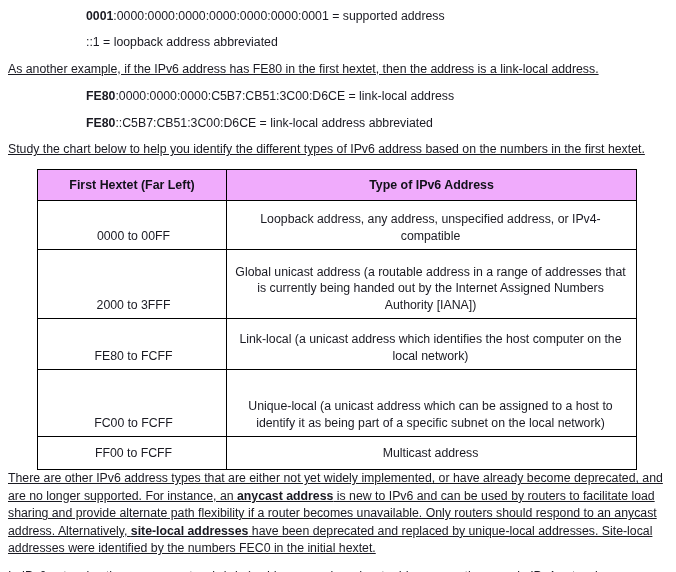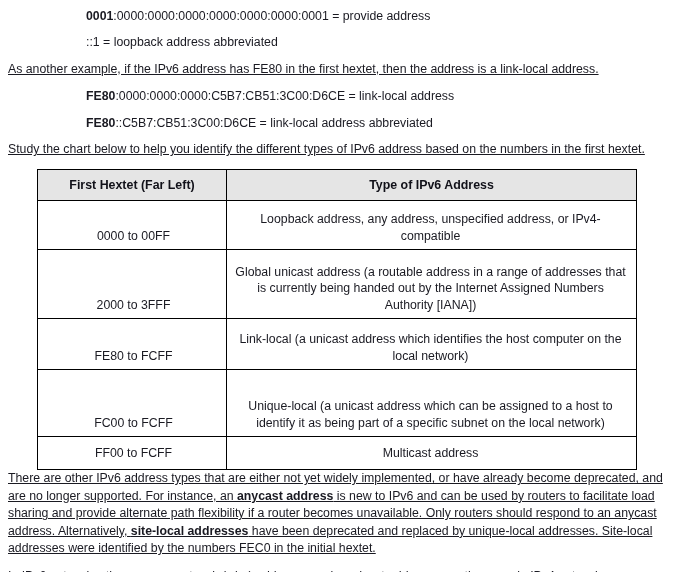--- a/index.html
+++ b/index.html
@@ -43,21 +43,21 @@
     table-layout: fixed;
   }
   table.hextet-table th,
   table.hextet-table td {
     border: 1px solid #000000;
     vertical-align: bottom;
     line-height: 1.35;
     text-align: center;
   }
   table.hextet-table th {
-    background: #e5e5e5;
+    background: #f0abfc;
     font-weight: bold;
     font-size: 12.4px;
     text-align: center;
     vertical-align: middle;
     padding: 7px 6px 7px 6px;
     color: #111119;
   }
   th.col-hextet { width: 176px; }
   th.col-type { width: 397px; }
 
@@ -77,21 +77,21 @@
   tr.r5 td.cell-type { vertical-align: middle; }
   tr.r5 td.cell-hextet { vertical-align: middle; }
 
   .after-table { margin-top: 9px; }
 </style>
 </head>
 <body>
 
 <div class="page">
 
-  <p class="indented tight"><span class="b">0001</span><span>:0000:0000:0000:0000:0000:0000:0001 = provide address</span></p>
+  <p class="indented tight"><span class="b">0001</span><span>:0000:0000:0000:0000:0000:0000:0001 = supported address</span></p>
 
   <p class="indented tight"><span class="b"></span><span>::1 = loopback address abbreviated</span></p>
 
   <p class="body-text">As another example, if the IPv6 address has FE80 in the first hextet, then the address is a link-local address.</p>
 
   <p class="indented tight"><span class="b">FE80</span><span>:0000:0000:0000:C5B7:CB51:3C00:D6CE = link-local address</span></p>
 
   <p class="indented tight"><span class="b">FE80</span><span>::C5B7:CB51:3C00:D6CE = link-local address abbreviated</span></p>
 
   <p class="body-text">Study the chart below to help you identify the different types of IPv6 address based on the numbers in the first hextet.</p>

